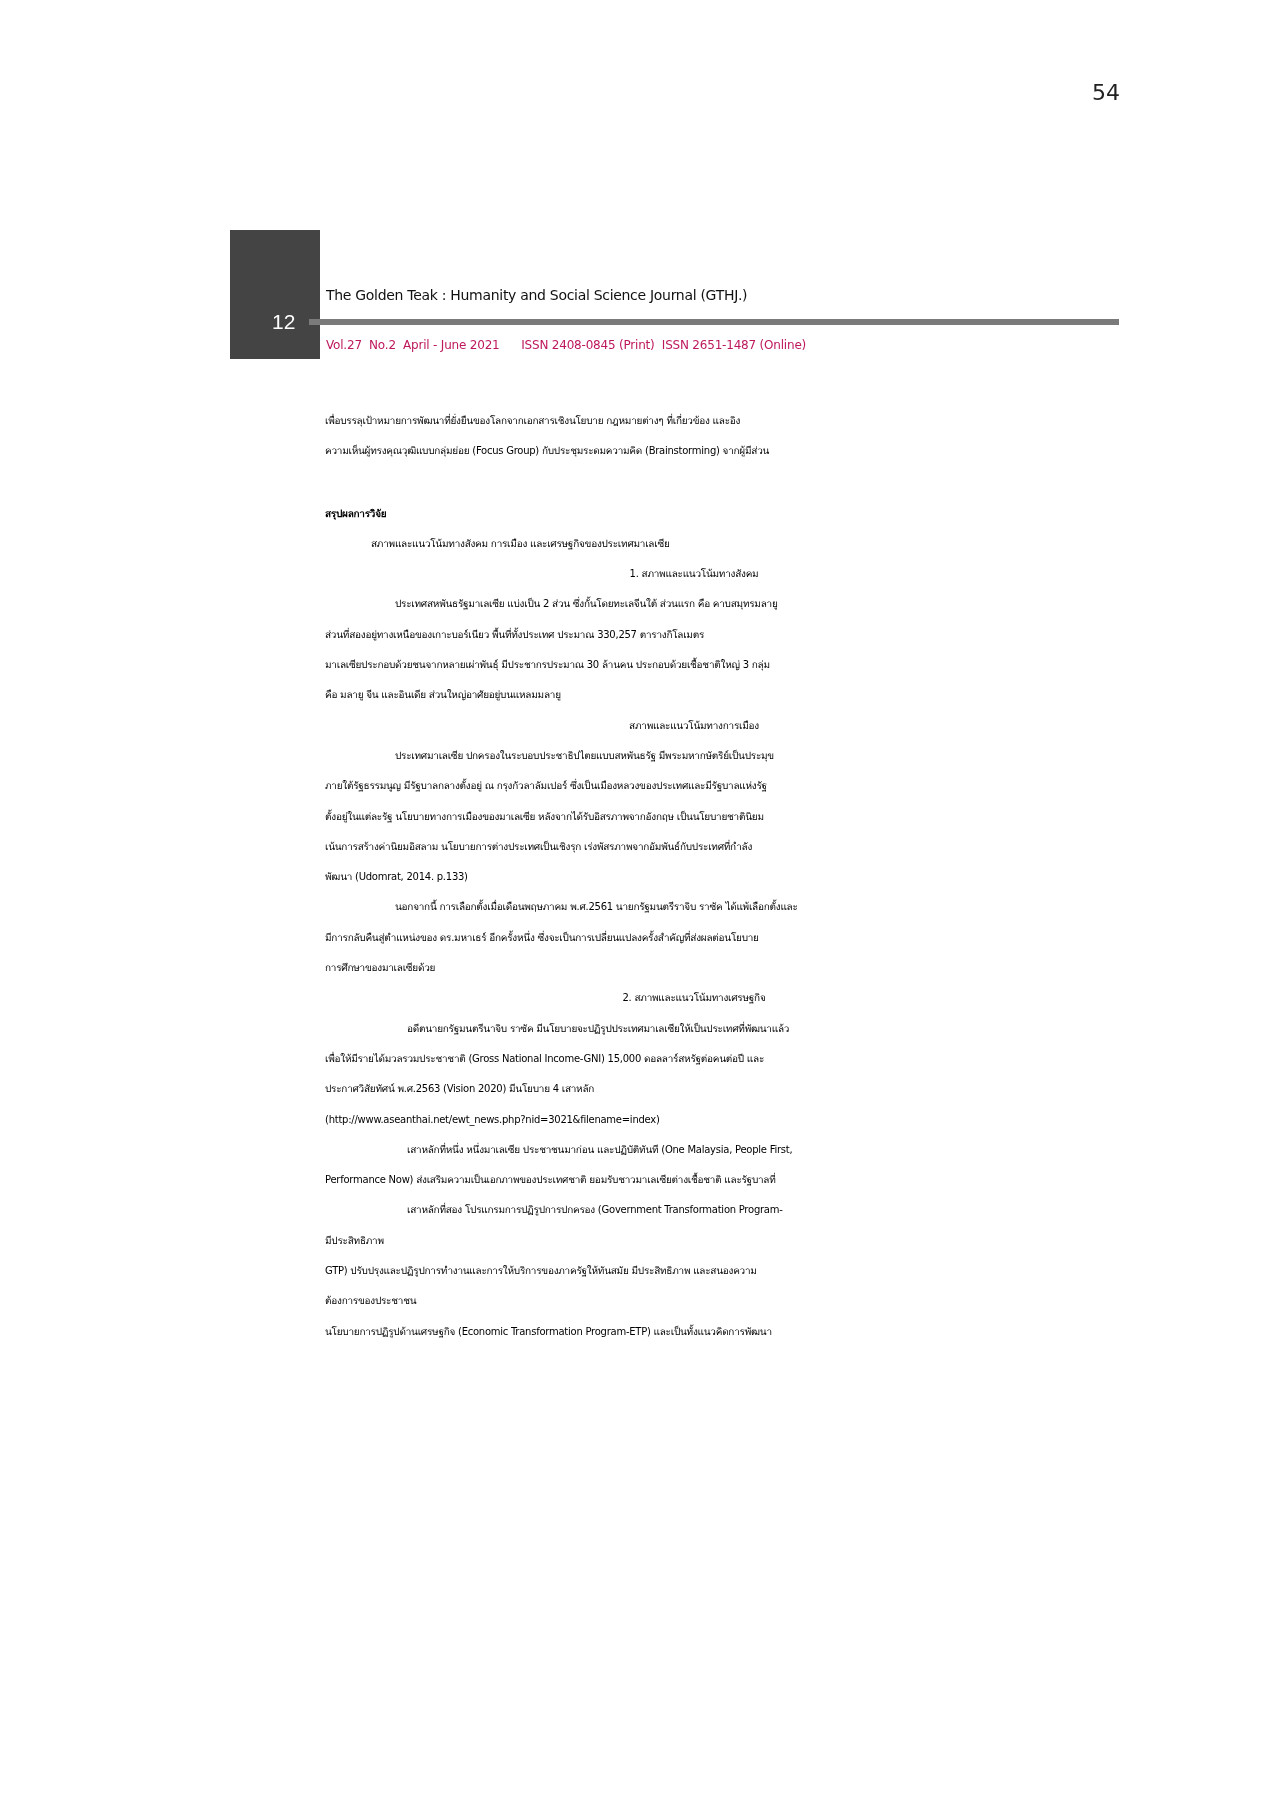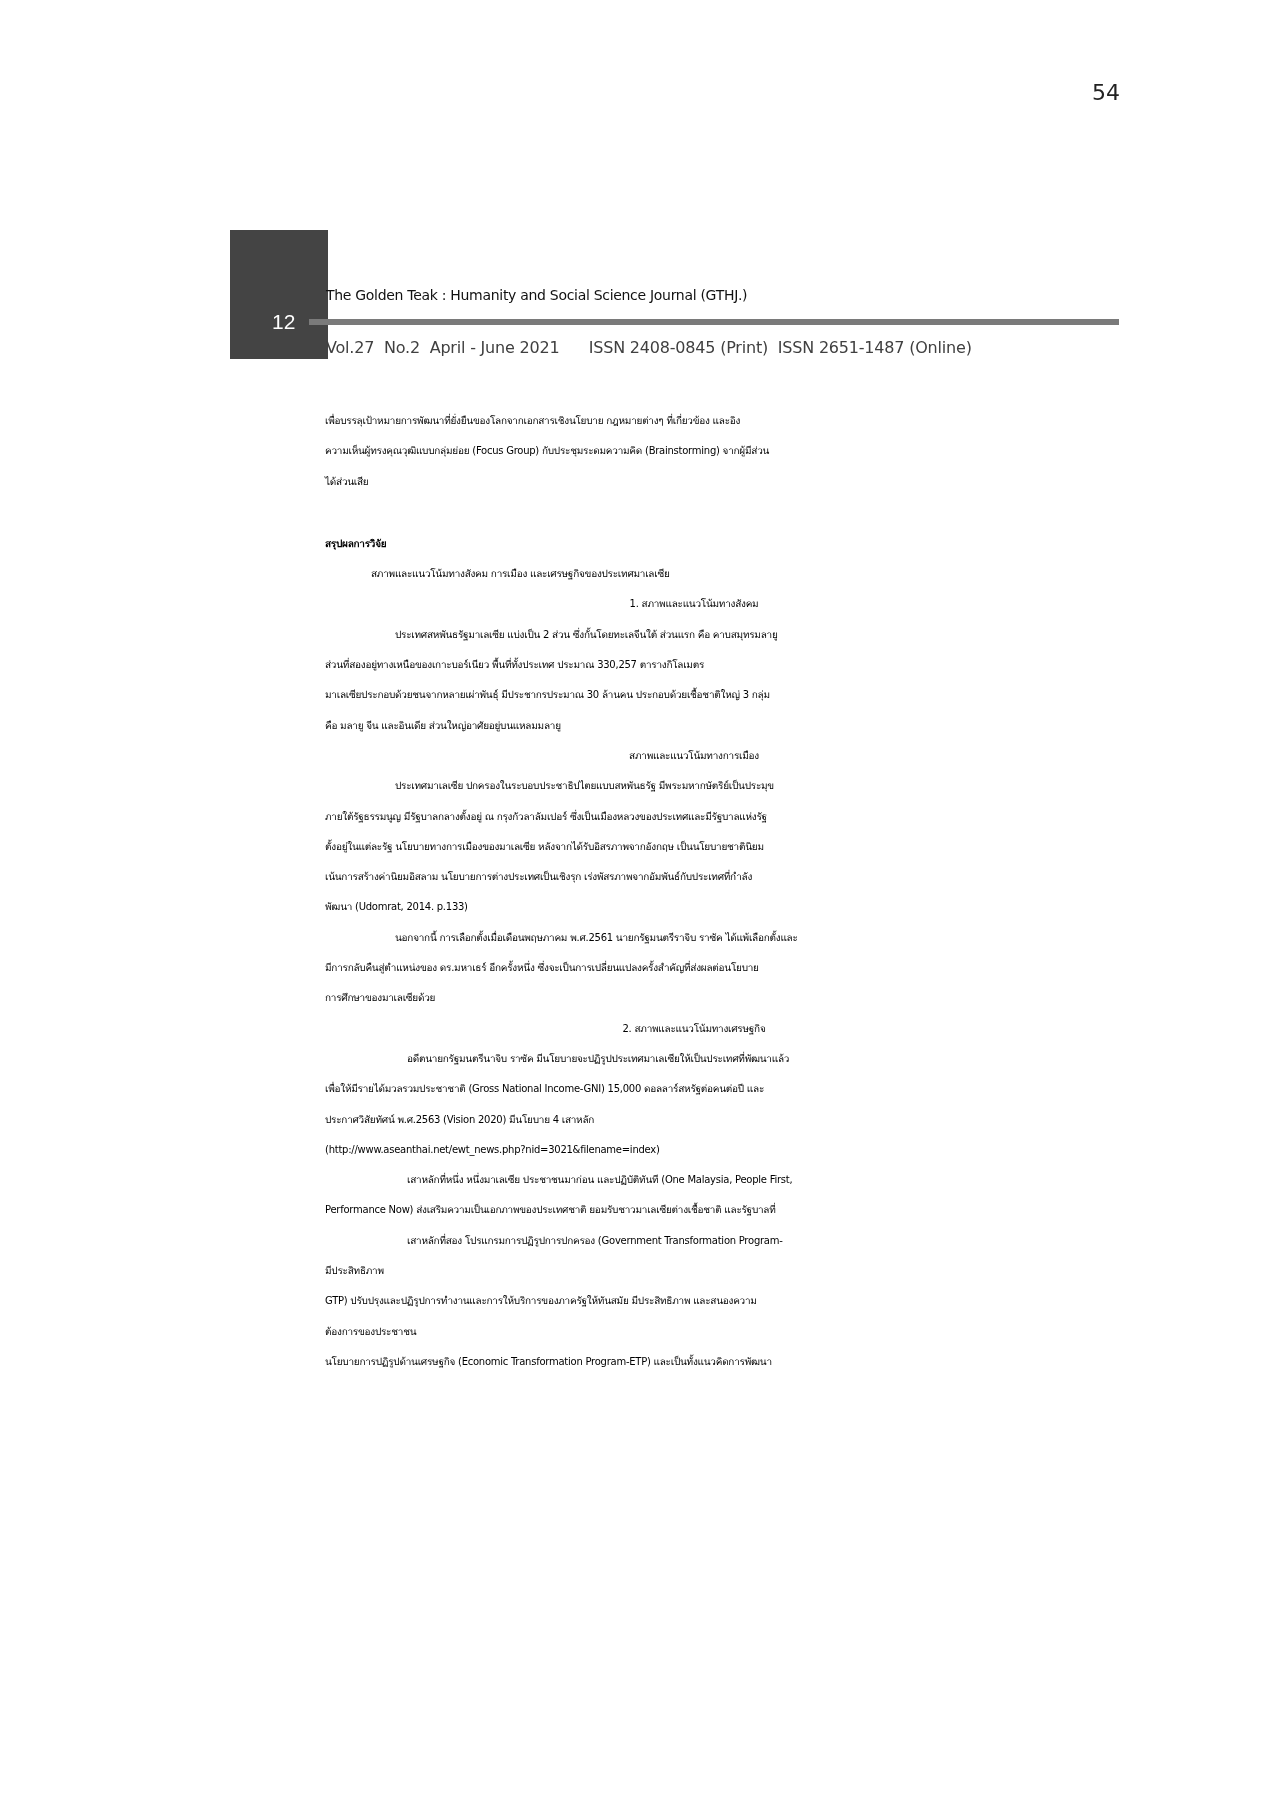--- a/index.html
+++ b/index.html
@@ -21,21 +21,21 @@
       top: 80px;
       font-family: "DejaVu Sans", sans-serif;
       font-size: 22px;
       color: #222;
       letter-spacing: 0px;
     }
     .side-block {
       position: absolute;
       left: 230px;
       top: 230px;
-      width: 98px;
+      width: 90px;
       height: 129px;
       background: #444444;
     }
     .side-block .issue-page {
       position: absolute;
       left: 42px;
       top: 80px;
       color: #ffffff;
       font-family: "Liberation Sans", sans-serif;
       font-size: 21px;
@@ -56,22 +56,22 @@
       top: 319px;
       width: 810px;
       height: 6px;
       background: #7a7a7a;
     }
     .journal-meta {
       position: absolute;
       left: 326px;
       top: 338px;
       font-family: "DejaVu Sans", sans-serif;
-      font-size: 16px;
-      color: #404040;
+      font-size: 12px;
+      color: #be185d;
       white-space: pre;
       letter-spacing: -0.2px;
     }
     .body-text {
       position: absolute;
       left: 325px;
       top: 406px;
       width: 680px;
       font-family: "DejaVu Sans", sans-serif;
       font-size: 10px;
@@ -99,21 +99,20 @@
   <span class="issue-page">12</span>
 </div>
 
 <div class="journal-title">The Golden Teak : Humanity and Social Science Journal (GTHJ.)</div>
 <div class="title-bar"></div>
 <div class="journal-meta">Vol.27  No.2  April - June 2021      ISSN 2408-0845 (Print)  ISSN 2651-1487 (Online)</div>
 
 <div class="body-text">
   <div class="line">เพื่อบรรลุเป้าหมายการพัฒนาที่ยั่งยืนของโลกจากเอกสารเชิงนโยบาย กฎหมายต่างๆ ที่เกี่ยวข้อง และอิง</div>
   <div class="line">ความเห็นผู้ทรงคุณวุฒิแบบกลุ่มย่อย (Focus Group) กับประชุมระดมความคิด (Brainstorming) จากผู้มีส่วน</div>
-  <div class="line">ได้ส่วนเสีย</div>
 
   <div class="gap"></div>
 
   <div class="line heading">สรุปผลการวิจัย</div>
   <div class="line ind1">สภาพและแนวโน้มทางสังคม การเมือง และเศรษฐกิจของประเทศมาเลเซีย</div>
   <div class="line ind2">1. สภาพและแนวโน้มทางสังคม</div>
 
   <div class="line ind3">ประเทศสหพันธรัฐมาเลเซีย แบ่งเป็น 2 ส่วน ซึ่งกั้นโดยทะเลจีนใต้ ส่วนแรก คือ คาบสมุทรมลายู</div>
   <div class="line">ส่วนที่สองอยู่ทางเหนือของเกาะบอร์เนียว พื้นที่ทั้งประเทศ ประมาณ 330,257 ตารางกิโลเมตร</div>
   <div class="line">มาเลเซียประกอบด้วยชนจากหลายเผ่าพันธุ์ มีประชากรประมาณ 30 ล้านคน ประกอบด้วยเชื้อชาติใหญ่ 3 กลุ่ม</div>

